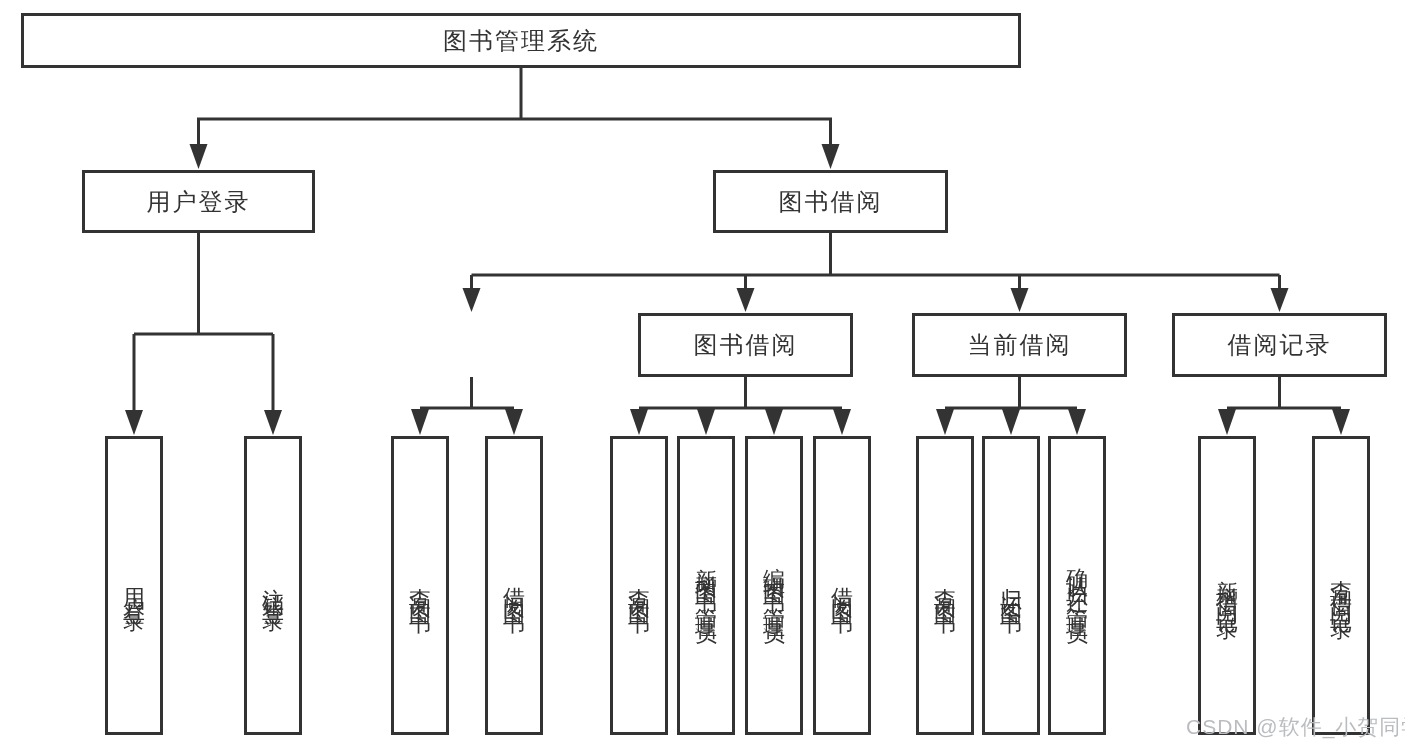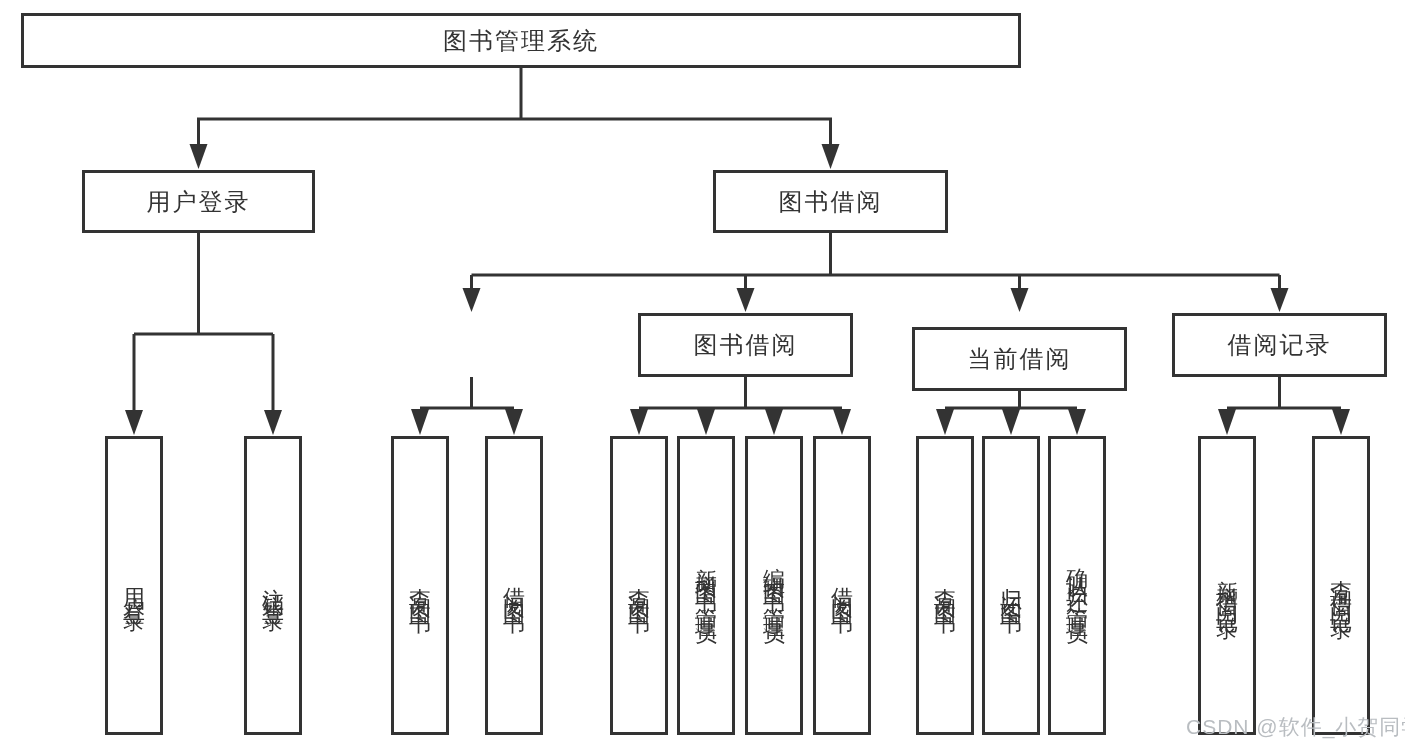--- a/index.html
+++ b/index.html
@@ -86,21 +86,21 @@
   <div class="box" style="left:82px;top:170px;width:233px;height:63px">
     <span class="hlabel">用户登录</span>
   </div>
   <div class="box" style="left:713px;top:170px;width:235px;height:63px">
     <span class="hlabel">图书借阅</span>
   </div>
 
   <div class="box" style="left:638px;top:313px;width:215px;height:64px">
     <span class="hlabel">图书借阅</span>
   </div>
-  <div class="box" style="left:912px;top:327px;width:215px;height:64px">
+  <div class="box" style="left:912px;top:313px;width:215px;height:64px">
     <span class="hlabel">当前借阅</span>
   </div>
   <div class="box" style="left:1172px;top:313px;width:215px;height:64px">
     <span class="hlabel">借阅记录</span>
   </div>
 
   <div class="box" style="left:105px;top:436px;width:58px;height:299px">
     <span class="vlabel">用户登录</span>
   </div>
   <div class="box" style="left:244px;top:436px;width:58px;height:299px">

